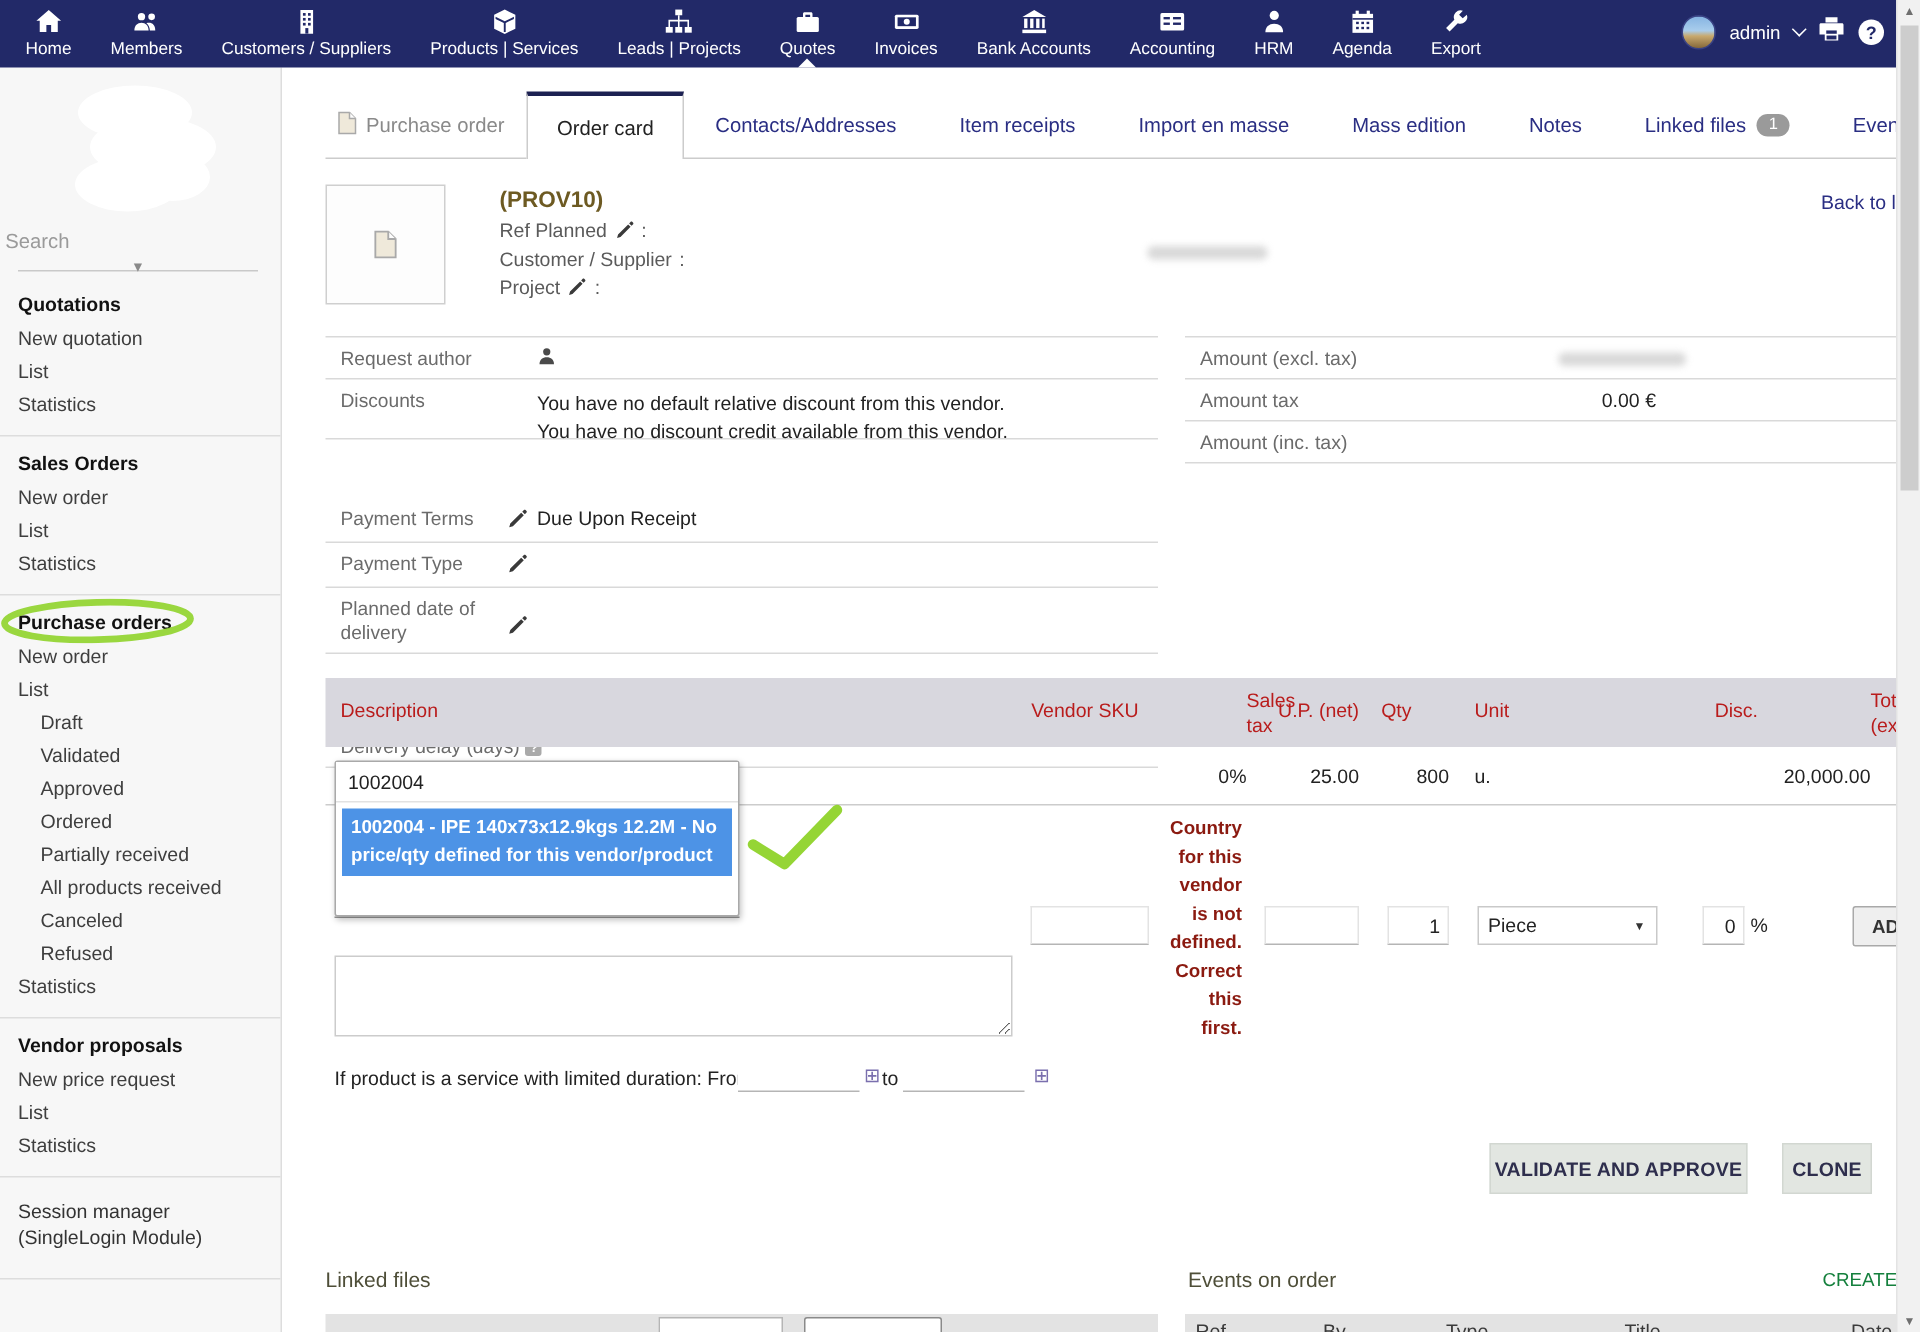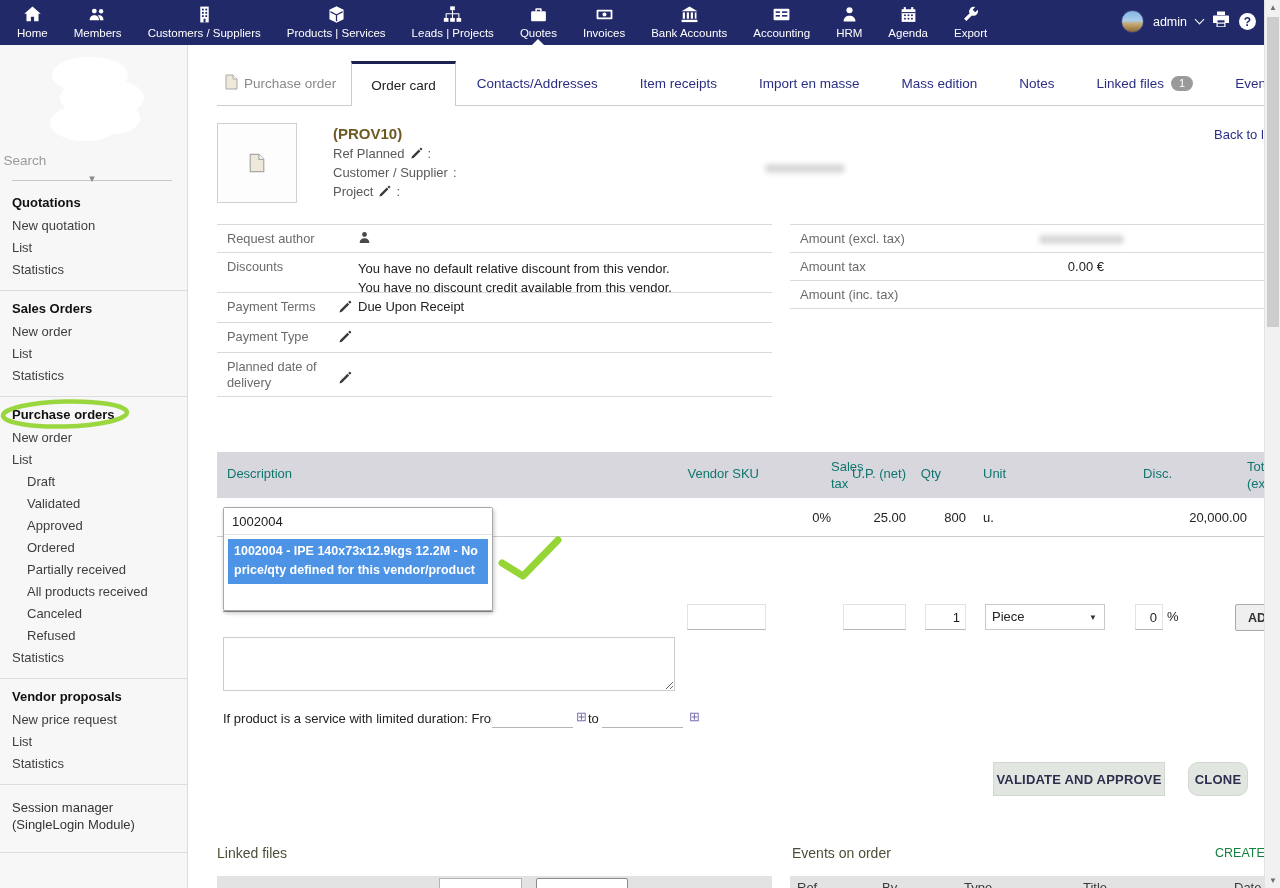--- a/index.html
+++ b/index.html
@@ -61,21 +61,21 @@
   .dval { flex:1; padding-top:6px; color:#222; display:flex; align-items:flex-start; }
   .dval.noicon { padding-left:20px; }
   .icon-slot { width:20px; flex-shrink:0; padding-top:1px; }
   .helpbox { display:inline-block; width:11px; height:11px; background:#a9a9a9; color:#fff; font-size:8.5px; font-weight:bold; text-align:center; line-height:11px; border-radius:2px; margin-left:4px; vertical-align:1px; }
   #amounts { position:absolute; left:601px; top:179px; width:474px; border-top:1px solid #d9d9d9; font-size:13px; }
   .arow { height:28px; border-bottom:1px solid #d9d9d9; position:relative; }
   .alabel { position:absolute; left:10px; top:6px; color:#6b6b6b; }
   .aval { position:absolute; right:160px; top:6px; color:#222; }
 
   
-  #lines-header { position:absolute; left:28px; top:407px; width:1047px; height:46px; background:#d8d7de; color:#0f766e; font-size:13px; }
+  #lines-header { position:absolute; left:28px; top:407px; width:1047px; height:46px; background:#d8d7de; color:#b91c1c; font-size:13px; }
   #lines-header span, #line-row span { position:absolute; }
   #line-row { position:absolute; left:28px; top:453px; width:1047px; height:39px; border-bottom:1px solid #ccc; font-size:13px; color:#222; }
   .ra { text-align:right; }
 
   
   #combo { position:absolute; left:34px; top:462px; width:270px; background:#fff; border:1px solid #a9a9a9; border-radius:2px; box-shadow:1px 2px 4px rgba(0,0,0,.25); z-index:20; }
   #combo input { width:100%; border:none; outline:none; padding:6px 8px 5px; font-size:13px; color:#222; border-bottom:1px solid #e2e2e2; font-family:"Liberation Sans",sans-serif; }
   .suggestion { margin:4px; background:#4d93e6; color:#fff; font-weight:bold; font-size:12.5px; line-height:1.5; padding:3px 6px 4px; cursor:pointer; }
   #combo-underline { position:absolute; left:34px; top:547px; width:270px; height:20px; border-bottom:1px solid #9a9a9a; z-index:19; }
   #combo-underline::after { content:"▲"; position:absolute; right:8px; top:6px; font-size:8px; color:#555; }
@@ -391,21 +391,21 @@
               </svg></span>
         </div>
       </div>
       <div class="drow" style="height:40px;">
         <div class="dlabel">Discounts</div>
         <div class="dval noicon" style="display:block;line-height:19px;">
           <div>You have no default relative discount from this vendor.</div>
           <div>You have no discount credit available from this vendor.</div>
         </div>
       </div>
-      <div class="drow" style="height:30px;">
+      <div class="drow" style="height:30px;margin-top:39px;">
         <div class="dlabel">Payment Terms</div>
         <div class="dval">
           <span class="icon-slot pencil">
               <svg width="14" height="14" viewBox="0 0 16 16">
                 <path d="M2.5 11.5 10.8 3.2l2 2L4.5 13.5l-2.8.8zM11.6 2.4l1.3-1.3c.3-.3.9-.3 1.2 0l.8.8c.3.3.3.9 0 1.2l-1.3 1.3z" fill="#3a3a3a"></path>
               </svg>
             </span>
           <span>Due Upon Receipt</span>
         </div>
       </div>
@@ -470,39 +470,40 @@
     </div>
 
     <div id="combo">
       <input type="text" value="1002004" style="">
       <div class="suggestion">1002004 - IPE 140x73x12.9kgs 12.2M - No price/qty defined for this vendor/product</div>
       <div style="height:22px;"></div>
     </div>
     <div id="combo-underline"></div>
 
     <input class="fin" style="left: 498px; top: 559px; width: 79px;">
+    <div id="warn">Country for this vendor is not defined. Correct this first.</div>
     <input class="fin" style="left: 654px; top: 559px; width: 63px;">
     <input class="fin" style="left: 736px; top: 559px; width: 41px; text-align: right;" value="1">
     <div class="selectbox"><span>Piece</span></div>
     <input class="fin" style="left: 946px; top: 559px; width: 28px; text-align: right;" value="0">
     <span id="disc-suffix">%</span>
     <button id="add-btn">ADD</button>
     <textarea id="line-desc" style=""></textarea>
 
     <div id="service-row">
       <span>If product is a service with limited duration: From</span>
       <input class="mini-input" style="left: 269px;">
       <span class="cal-icon" style="left:353px;"></span>
       <span style="position:absolute;left:365px;top:0;">to</span>
       <input class="mini-input" style="left: 379px;">
       <span class="cal-icon" style="left:466px;"></span>
     </div>
 
     <button class="action-btn" style="left:804px;width:172px;">VALIDATE AND APPROVE</button>
-    <button class="action-btn" style="left:999px;width:60px;border-radius:10px;">CLONE</button>
+    <button class="action-btn" style="left:999px;width:60px;">CLONE</button>
 
     <div class="section-title" style="left:28px;">Linked files</div>
     <div class="section-title" style="left:603px;">Events on order</div>
     <div id="create-link">CREATE</div>
 
     <div class="bottom-bar" style="left:28px;width:555px;">
       <input class="bb-input" style="left: 222px; width: 83px;">
       <button class="bb-btn" style="left:319px;width:92px;"></button>
     </div>
     <div class="bottom-bar" style="left:601px;width:474px;">

